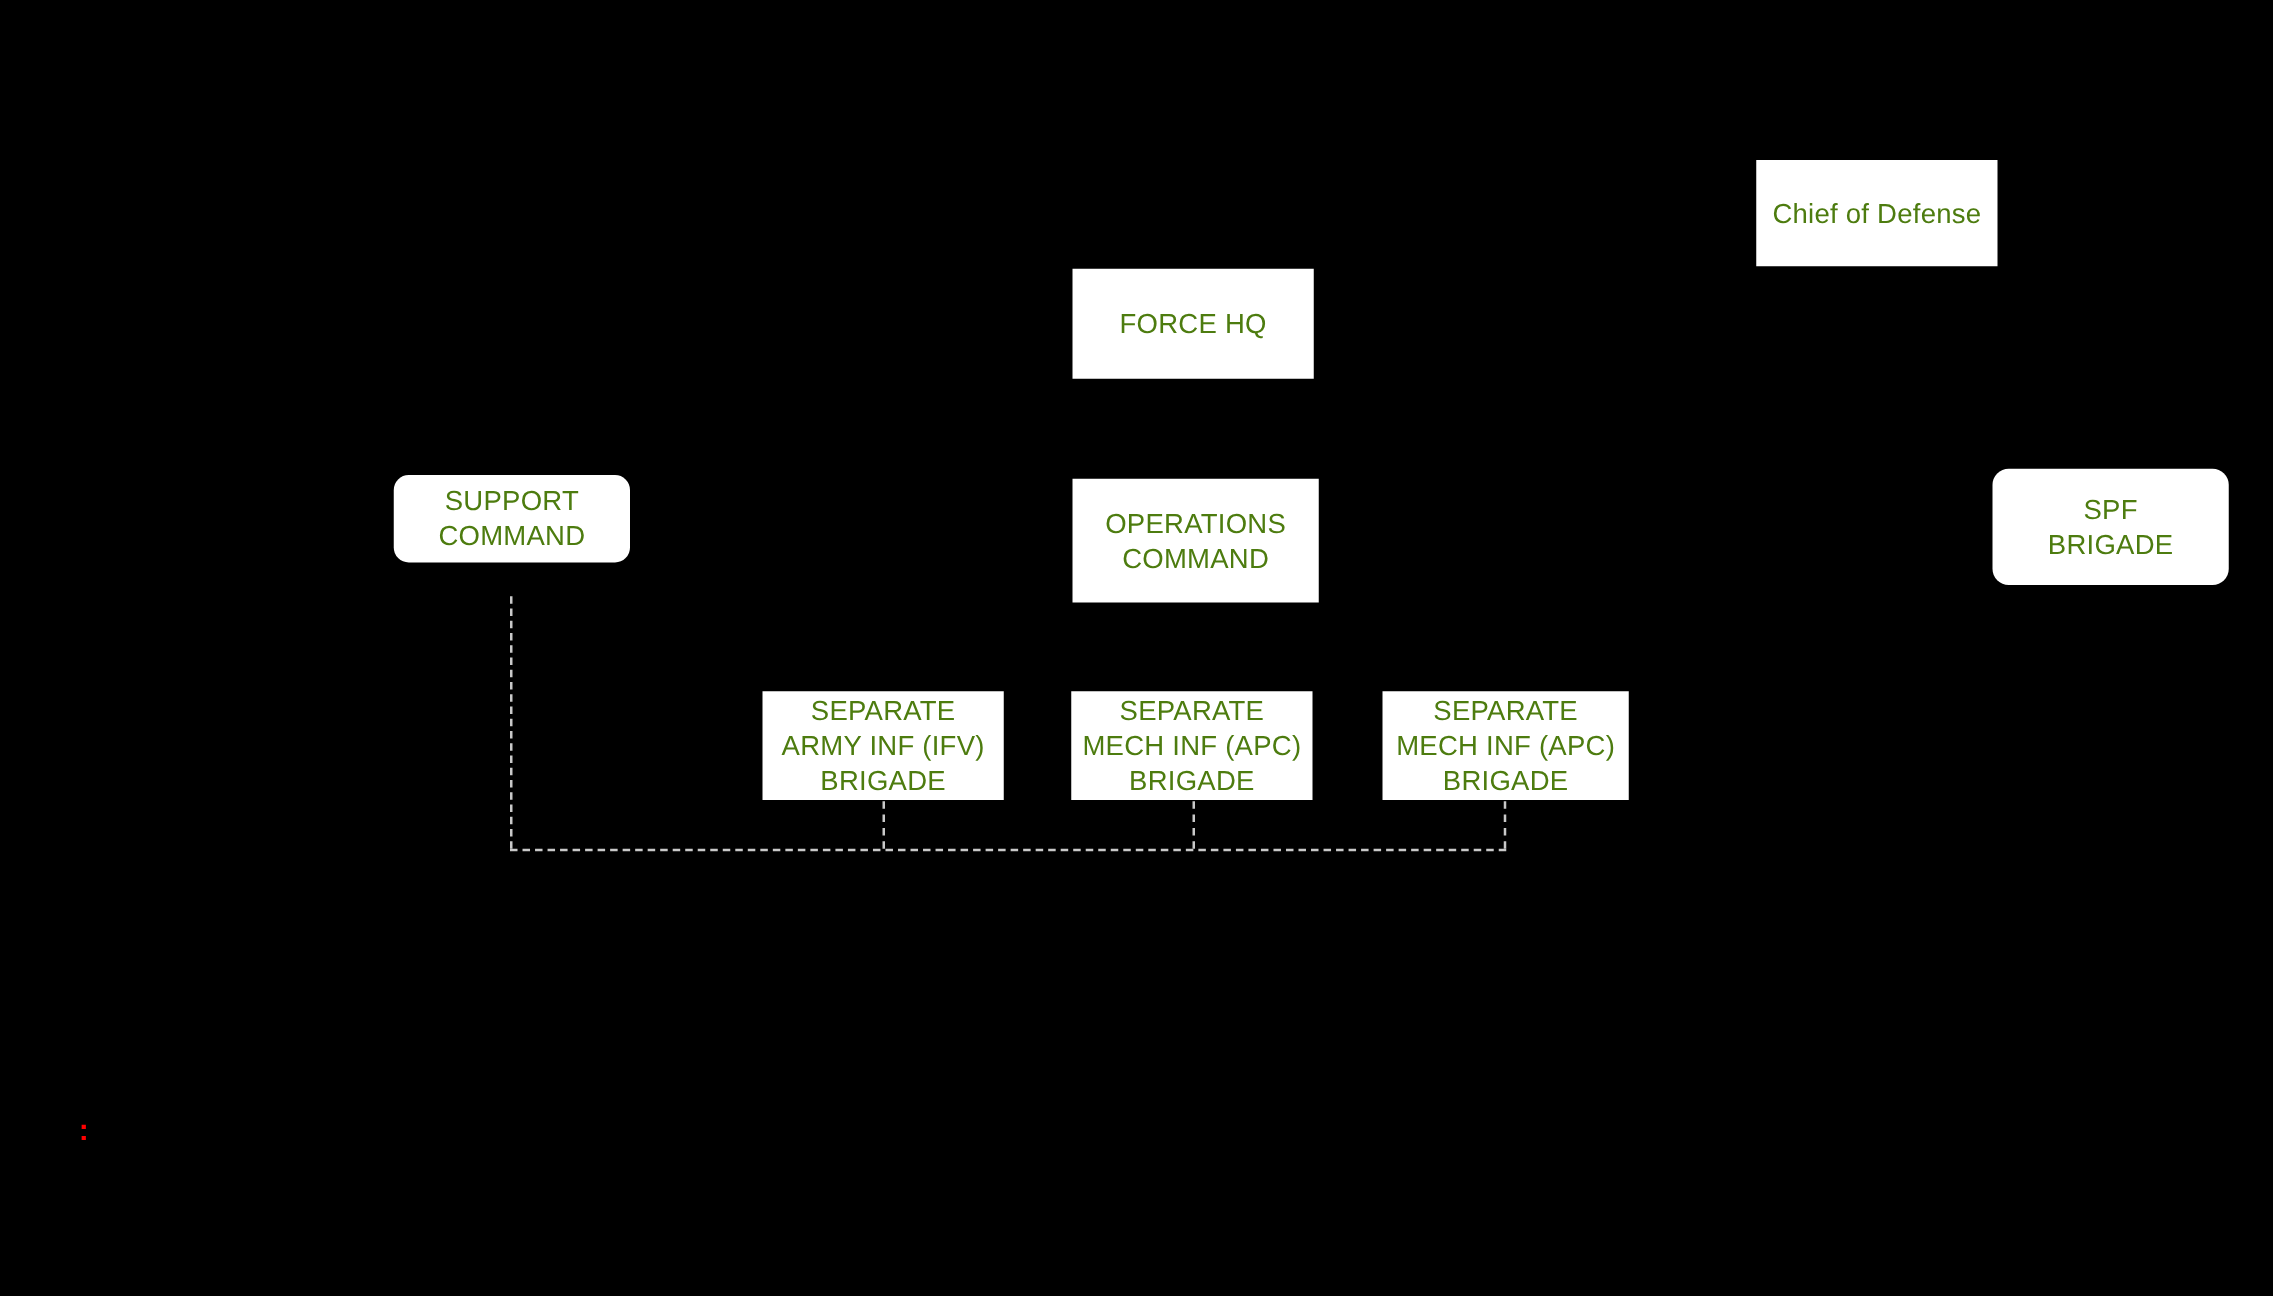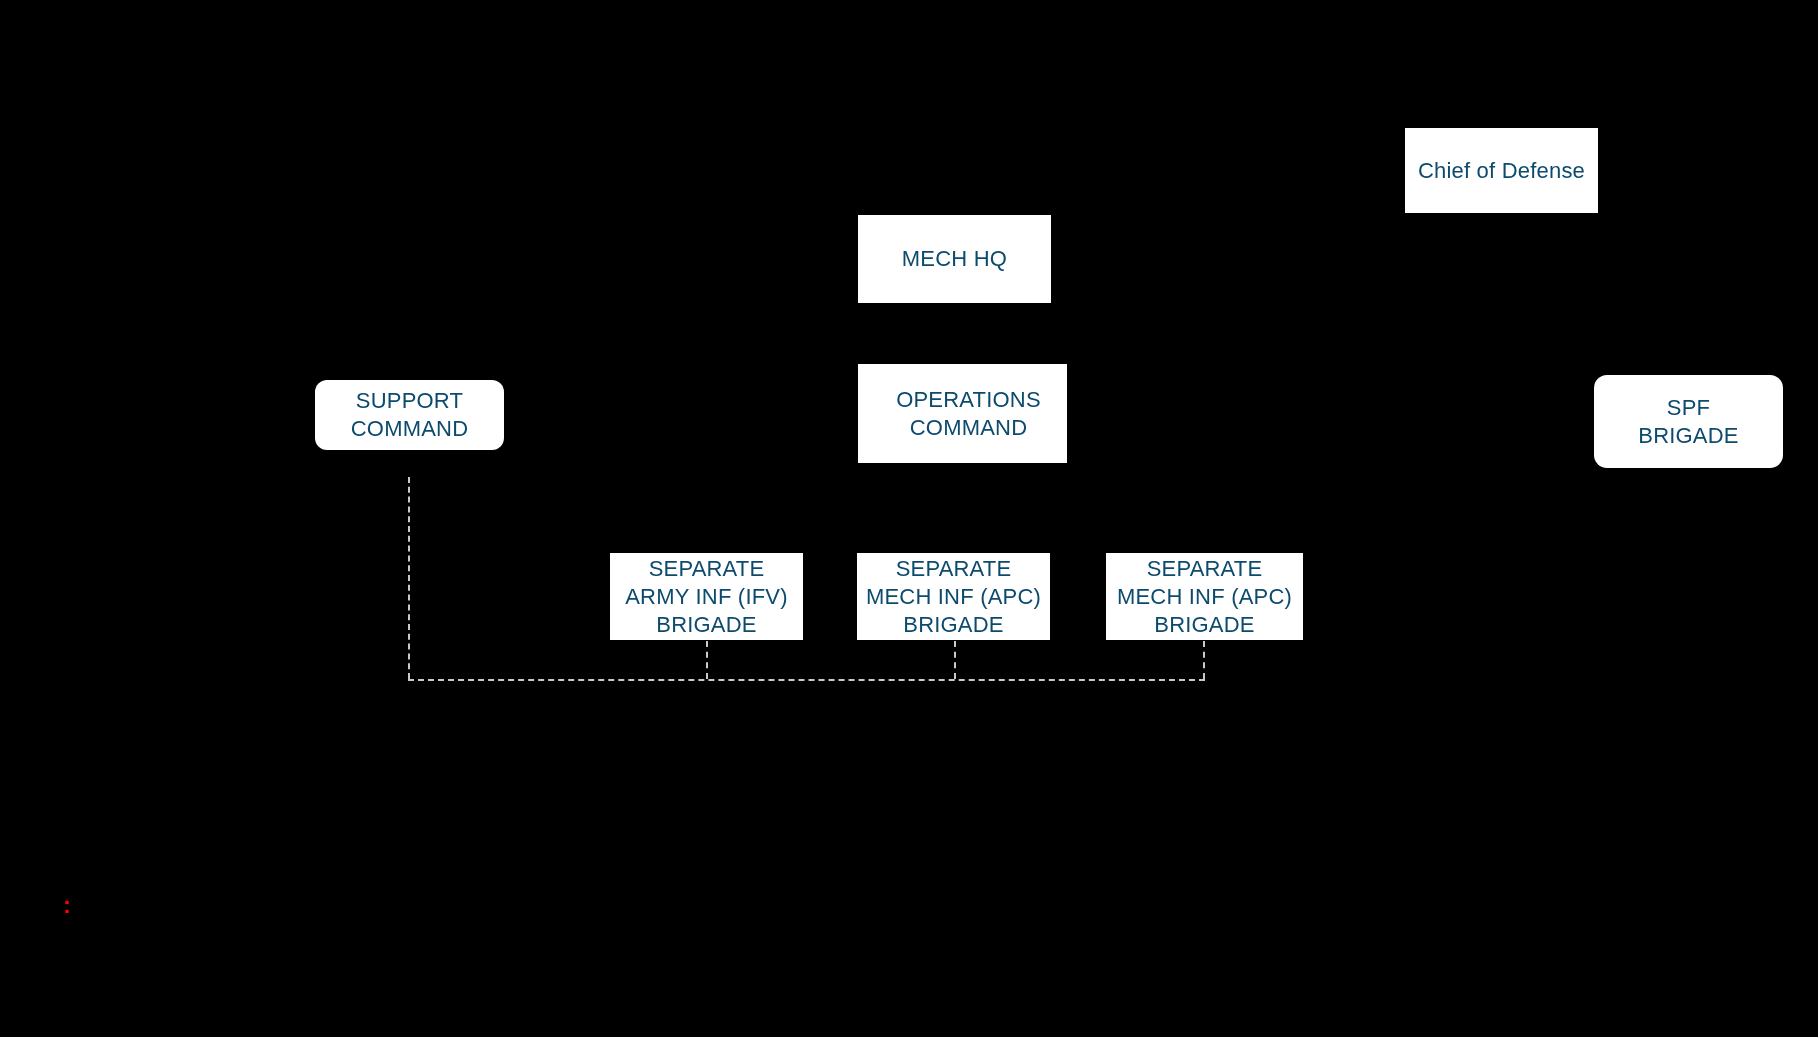--- a/index.html
+++ b/index.html
@@ -11,21 +11,21 @@
     position: relative;
     width: 1818px;
     height: 1037px;
     background: #000000;
     overflow: hidden;
     font-family: "Liberation Sans", sans-serif;
   }
   .node {
     position: absolute;
     background: #ffffff;
-    color: #0c4a6e;
+    color: #4d7c0f;
     display: flex;
     flex-direction: column;
     justify-content: center;
     align-items: center;
     text-align: center;
     font-size: 22px;
     line-height: 28px;
     letter-spacing: 0.2px;
   }
   .node .line {
@@ -61,29 +61,29 @@
   <div class="conn-h" style="left:408px; top:679px; width:797px;"></div>
   <div class="conn-v" style="left:706px; top:641px; height:38px;"></div>
   <div class="conn-v" style="left:954px; top:641px; height:38px;"></div>
   <div class="conn-v" style="left:1203px; top:641px; height:38px;"></div>
 
   <div class="node" style="left:1405px; top:128px; width:193px; height:85px;">
     <span class="line">Chief of Defense</span>
   </div>
 
   <div class="node" style="left:858px; top:215px; width:193px; height:88px;">
-    <span class="line">MECH HQ</span>
+    <span class="line">FORCE HQ</span>
   </div>
 
   <div class="node" style="left:315px; top:380px; width:189px; height:70px;border-radius:12px;">
     <span class="line">SUPPORT</span>
     <span class="line">COMMAND</span>
   </div>
 
-  <div class="node" style="left:858px; top:364px; width:197px; height:99px;padding-left:12px;">
+  <div class="node" style="left:858px; top:383px; width:197px; height:99px;">
     <span class="line">OPERATIONS</span>
     <span class="line">COMMAND</span>
   </div>
 
 
   <div class="node" style="left:1594px; top:375px; width:189px; height:93px;border-radius:13px;">
     <span class="line">SPF</span>
     <span class="line">BRIGADE</span>
   </div>
 

